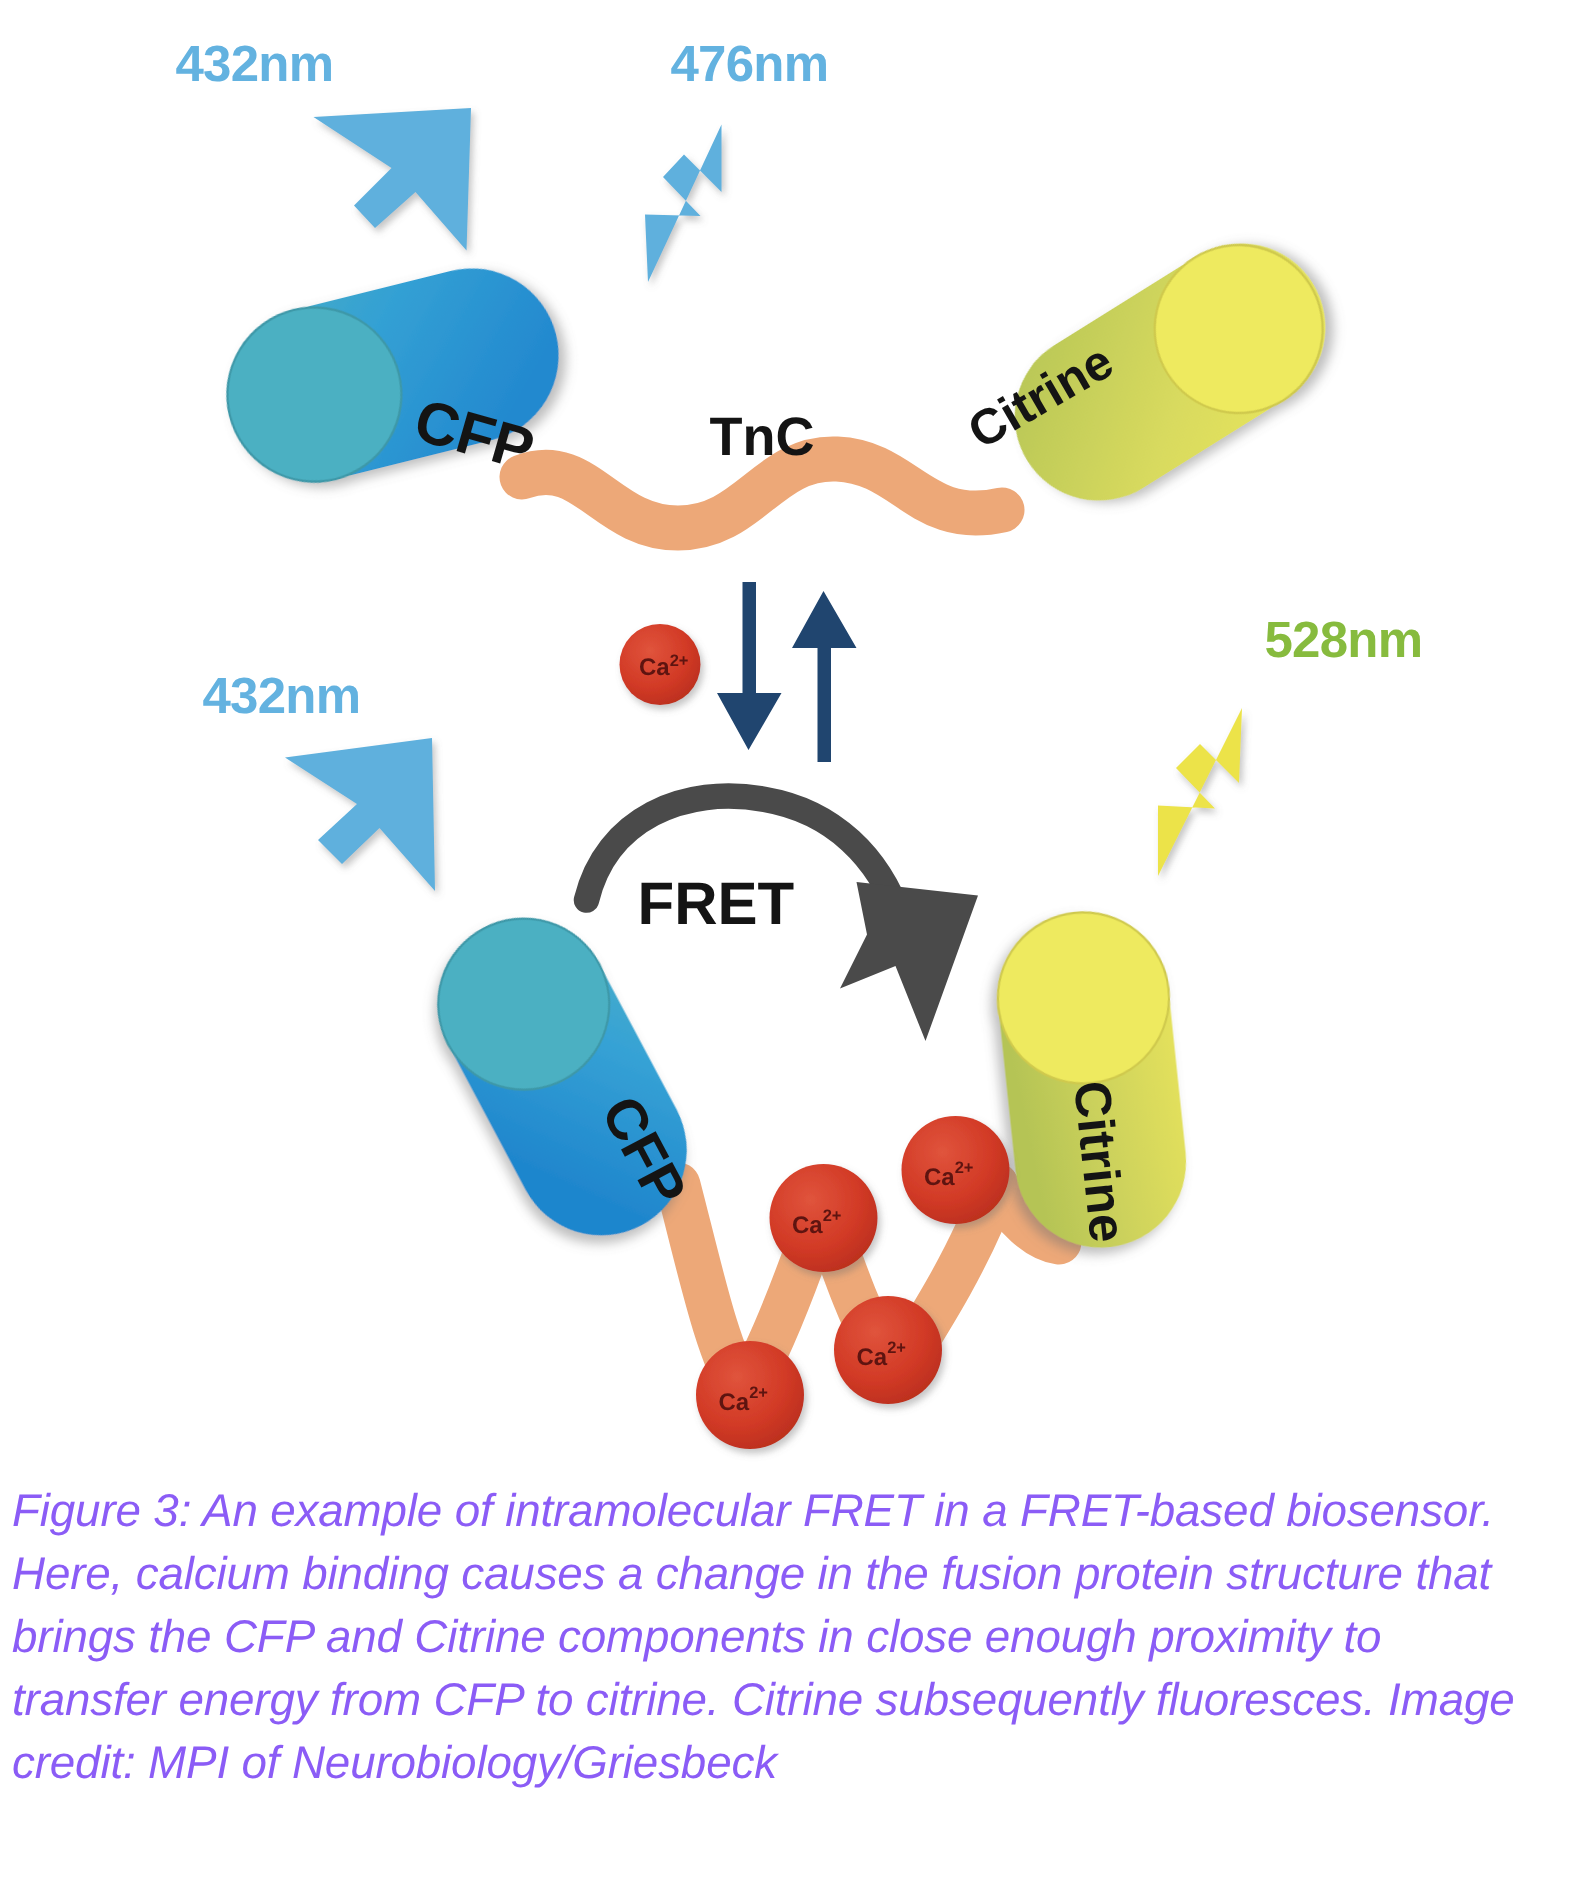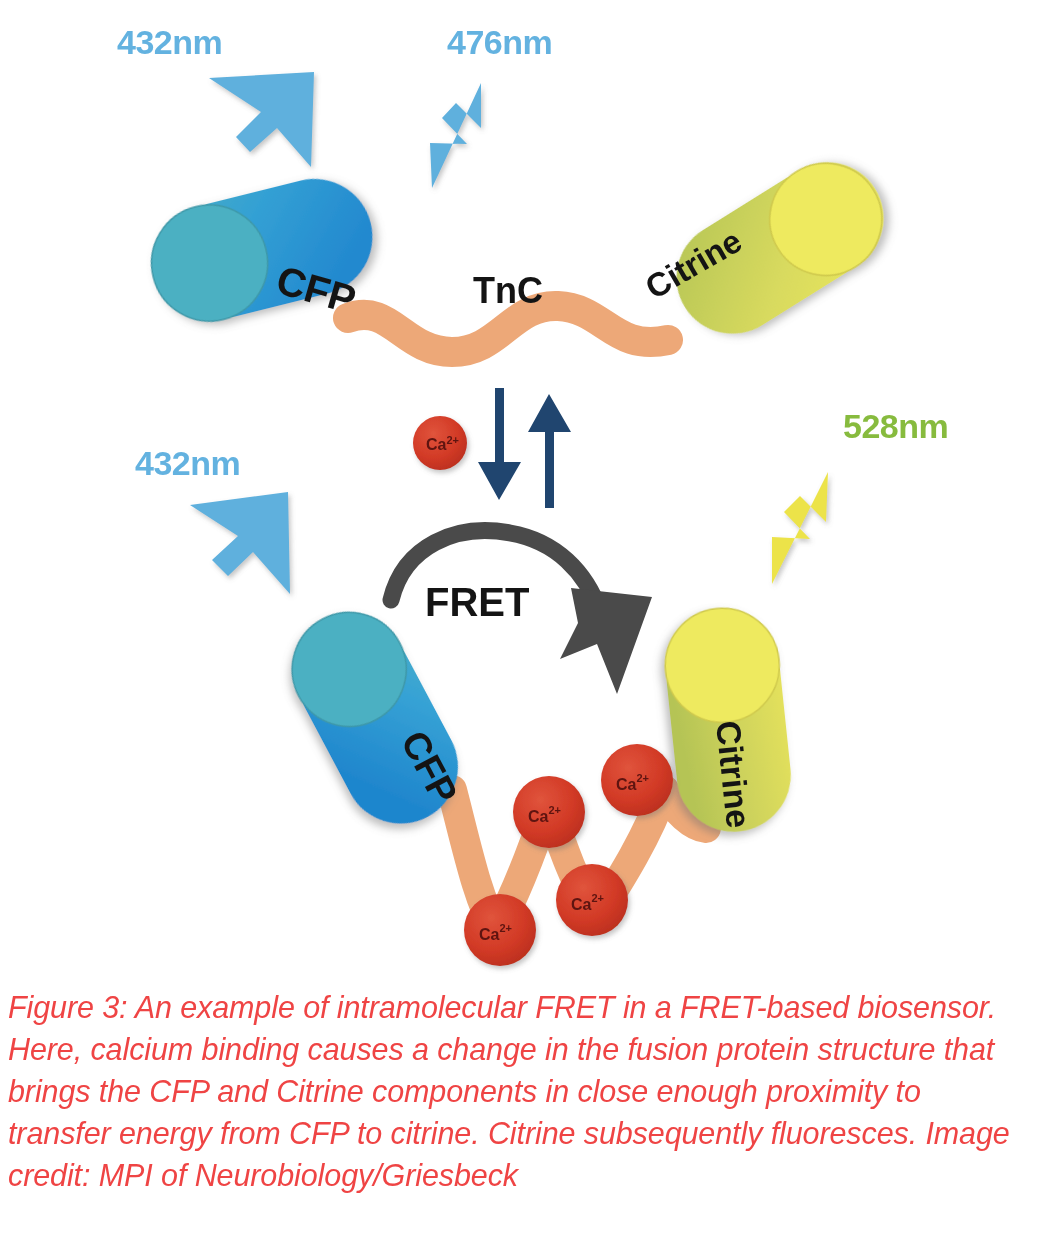--- a/index.html
+++ b/index.html
@@ -49,21 +49,21 @@
   }
   #caption {
     position: absolute;
     left: 8px;
     top: 986px;
     width: 1020px;
     font-family: "Liberation Sans", sans-serif;
     font-style: italic;
     font-size: 30.5px;
     line-height: 42px;
-    color: #ef4444;
+    color: #8b5cf6;
     letter-spacing: -0.1px;
   }
 </style>
 </head>
 <body>
 
 <div id="page">
 
   <svg id="figure-svg" viewBox="0 0 1050 975" xmlns="http://www.w3.org/2000/svg">
     <defs>

